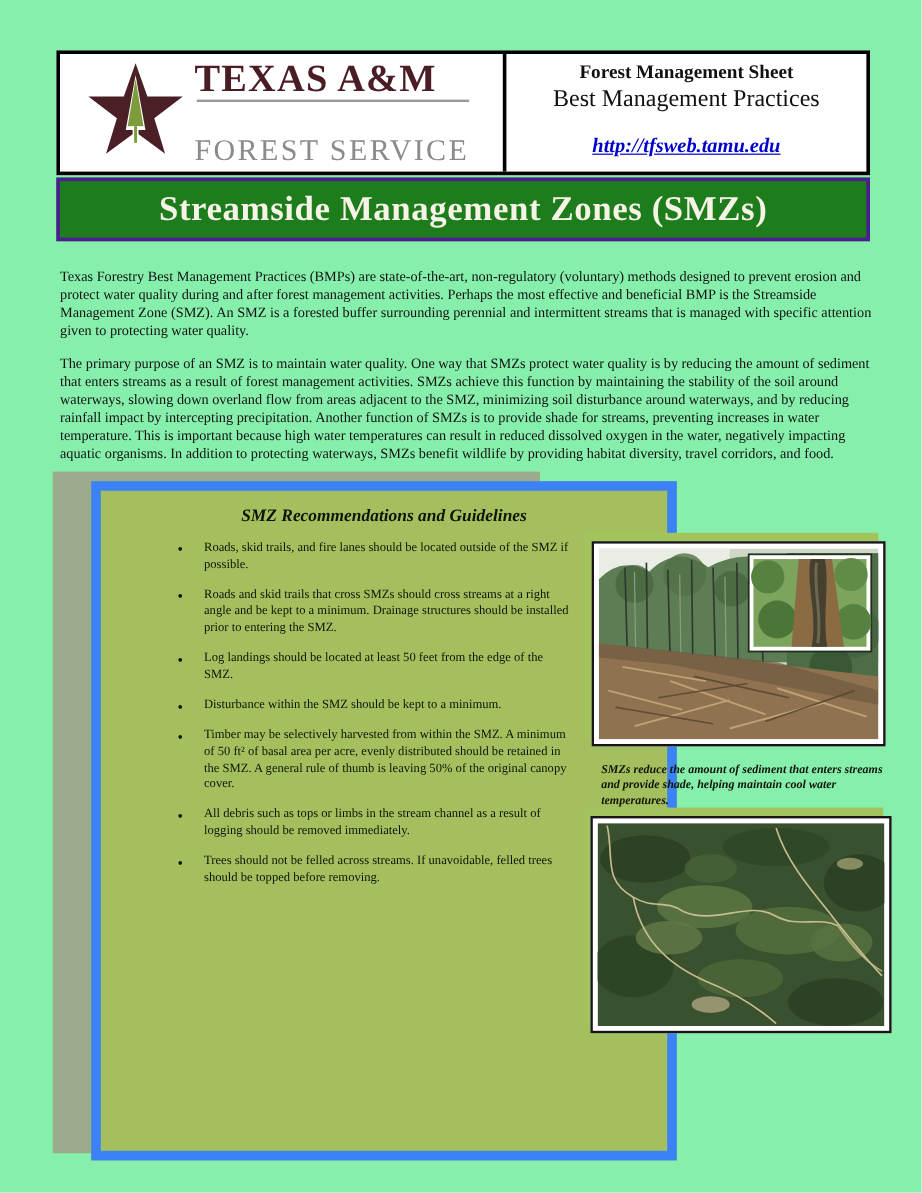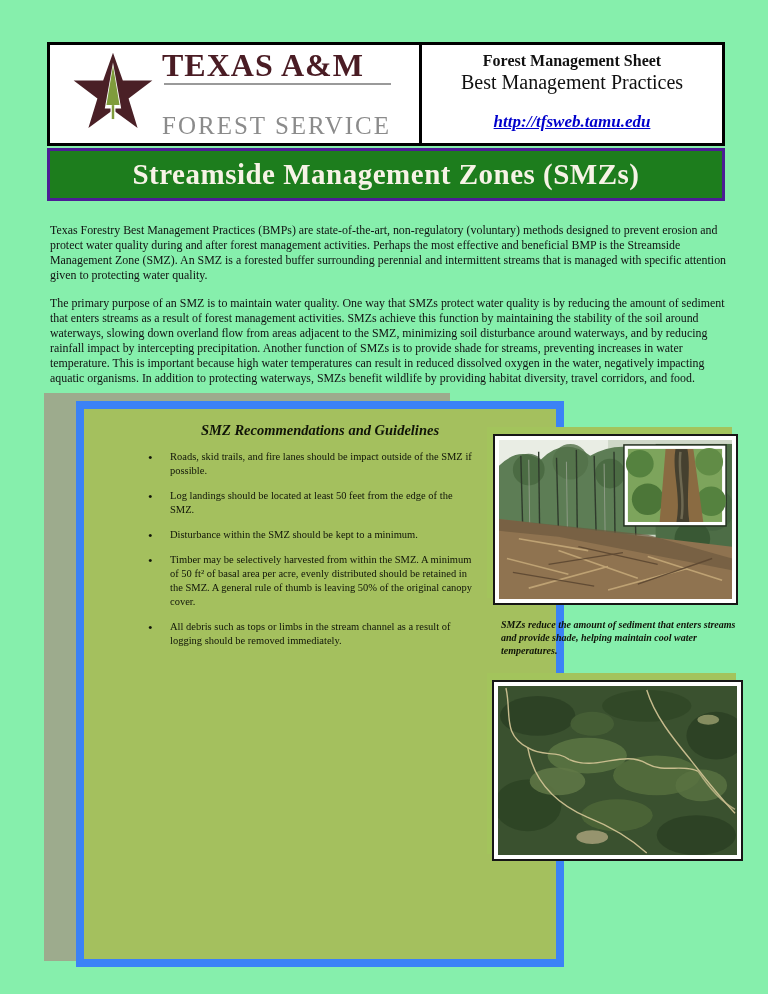--- a/index.html
+++ b/index.html
@@ -69,21 +69,21 @@
   }
   .g-footer {
     margin:21px auto 0 auto; width:372px; text-align:center;
     font-size:10.4px; line-height:1.35; color:#101408;
   }
   .g-footer a {
     color:#0000cc; text-decoration:underline; cursor:pointer; font-style:normal;
   }
   
   .figure { position:absolute; }
-  .fig1 { left:487px; top:427px; width:262px; height:240px; }
+  .fig1 { left:487px; top:444px; width:262px; height:240px; }
   .fig2 { left:487px; top:673px; width:262px; height:260px; }
   .fig-shadow { position:absolute; background:#a3c45c; }
   .fig1 .fig-shadow { left:0; top:0; width:245px; height:171px; }
   .fig2 .fig-shadow { left:0; top:0; width:249px; height:181px; }
   .photo-frame {
     position:absolute; background:#fff; border:2px solid #161616; padding:4px;
   }
   .fig1 .photo-frame { left:6px; top:7px; width:245px; height:171px; }
   .fig2 .photo-frame { left:5px; top:7px; width:251px; height:181px; }
   .photo-frame svg { display:block; width:100%; height:100%; }
@@ -129,25 +129,27 @@
 
   <div class="intro">
     <p>Texas Forestry Best Management Practices (BMPs) are state-of-the-art, non-regulatory (voluntary) methods designed to prevent erosion and protect water quality during and after forest management activities.  Perhaps the most effective and beneficial BMP is the Streamside Management Zone (SMZ).  An SMZ is a forested buffer surrounding perennial and intermittent streams that is managed with specific attention given to protecting water quality.</p>
     <p>The primary purpose of an SMZ is to maintain water quality.  One way that SMZs protect water quality is by reducing the amount of sediment that enters streams as a result of forest management activities.  SMZs achieve this function by maintaining the stability of the soil around waterways, slowing down overland flow from areas adjacent to the SMZ, minimizing soil disturbance around waterways, and by reducing rainfall impact by intercepting precipitation.  Another function of SMZs is to provide shade for streams, preventing increases in water temperature.  This is important because high water temperatures can result in reduced dissolved oxygen in the water, negatively impacting aquatic organisms.  In addition to protecting waterways, SMZs benefit wildlife by providing habitat diversity, travel corridors, and food.</p>
   </div>
 
   <div class="g-shadow"></div>
   <div class="g-box">
     <div class="g-title">SMZ Recommendations and Guidelines</div>
     <ul class="g-list">
-      <li>Roads, skid trails, and fire lanes should be impact outside of the SMZ if possible.</li>
+      <li>Roads, skid trails, and fire lanes should be located outside of the SMZ if possible.</li>
+      <li>Roads and skid trails that cross SMZs should cross streams at a right angle and be kept to a minimum.  Drainage structures should be installed prior to entering the SMZ.</li>
       <li>Log landings should be located at least 50 feet from the edge of the SMZ.</li>
       <li>Disturbance within the SMZ should be kept to a minimum.</li>
       <li>Timber may be selectively harvested from within the SMZ.  A minimum of 50 ft² of basal area per acre, evenly distributed should be retained in the SMZ.  A general rule of thumb is leaving 50% of the original canopy cover.</li>
       <li>All debris such as tops or limbs in the stream channel as a result of logging should be removed immediately.</li>
+      <li>Trees should not be felled across streams.  If unavoidable, felled trees should be topped before removing.</li>
     </ul>
   </div>
 
   <div class="figure fig1">
     <div class="fig-shadow"></div>
     <div class="photo-frame">
       <svg viewBox="0 0 235 161" preserveAspectRatio="none">
         <rect width="235" height="161" fill="#cfd8c8"></rect>
         <rect x="0" y="0" width="110" height="64" fill="#e9ede4"></rect>
         <path d="M0,26 Q20,6 42,20 Q66,-4 92,16 Q120,0 150,12 L235,8 L235,96 L0,96 Z" fill="#5d7d55"></path>

